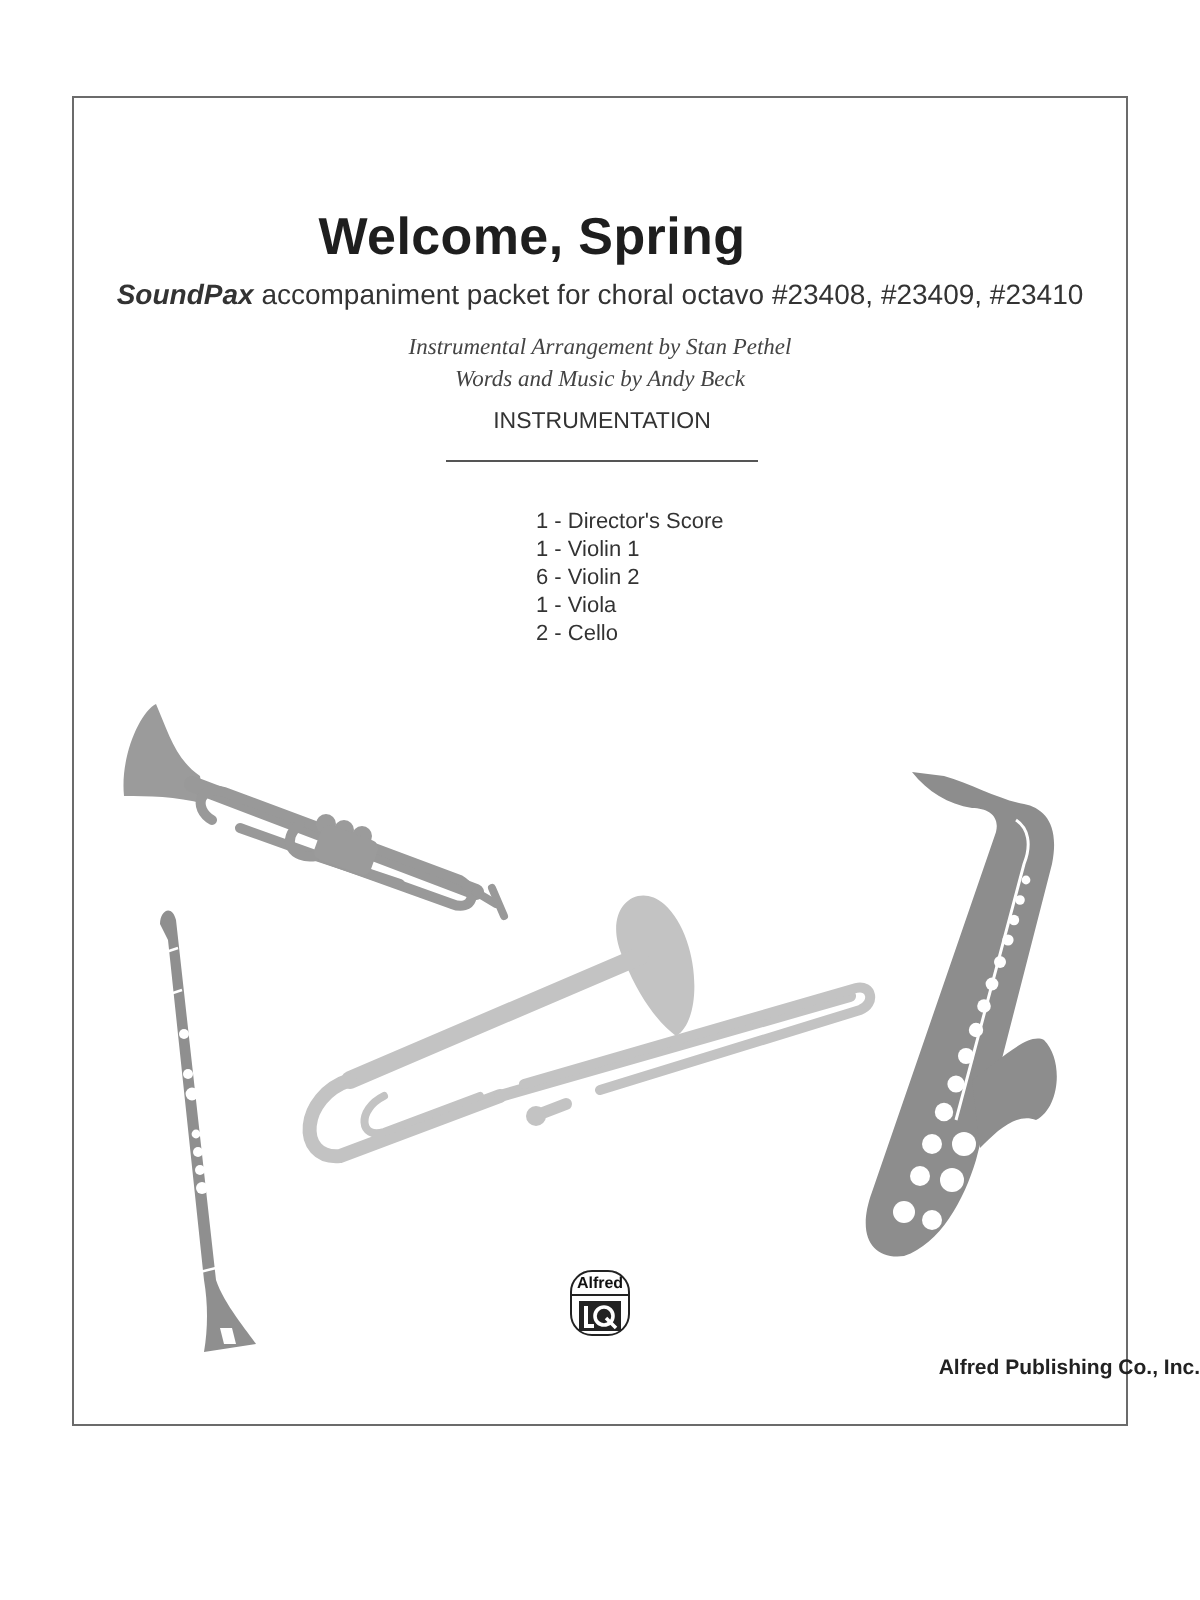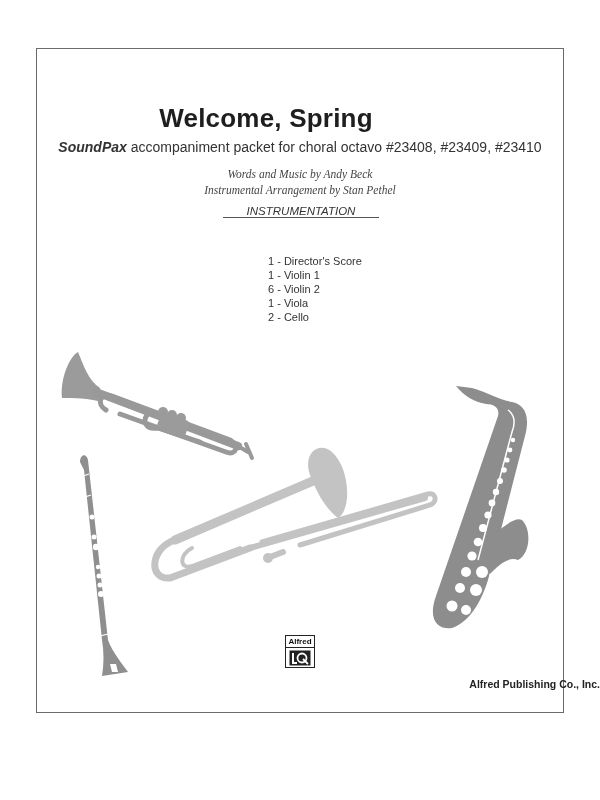--- a/index.html
+++ b/index.html
@@ -19,30 +19,30 @@
     }
     .subtitle .brand { font-weight: bold; font-style: italic; }
     .credits {
       position: absolute; left: 0; width: 600px; top: 166px; text-align: center;
       font-family: "Liberation Serif", serif; font-style: italic; font-size: 11.5px;
       color: #444; line-height: 16px;
     }
     .instr-heading {
       position: absolute; left: 223px; width: 156px; top: 205px; text-align: center;
       font-family: "Liberation Sans", sans-serif; font-size: 11.5px; color: #333;
-      border-bottom: 1px solid #555; padding-bottom: 0; font-style: italic;
+      border-bottom: 1px solid #555; padding-bottom: 13px;
     }
     .instr-list {
       position: absolute; left: 252px; top: 238px; margin: 16px; padding: 0; list-style: none;
       font-family: "Liberation Sans", sans-serif; font-size: 11px; color: #333; line-height: 14px;
     }
     .art { position: absolute; left: 0; top: 0; }
     .logo {
       position: absolute; left: 285px; top: 635px; width: 30px; height: 33px;
-      border: 1.5px solid #222; border-radius: 0; box-sizing: border-box; background: #fff;
+      border: 1.5px solid #222; border-radius: 11px; box-sizing: border-box; background: #fff;
     }
     .logo-top {
       height: 11px; border-bottom: 1px solid #222; text-align: center;
       font-family: "Liberation Sans", sans-serif; font-weight: bold; font-size: 8px;
       line-height: 11px; color: #111;
     }
     .logo-mark { height: 19px; display: flex; align-items: center; justify-content: center; }
     .publisher {
       position: absolute; left: 0; width: 600px; top: 678px; text-align: right;
       font-family: "Liberation Sans", sans-serif; font-weight: bold; font-size: 10.5px;
@@ -52,22 +52,22 @@
 </head>
 <body>
 
 <div class="frame"></div>
 
 <div class="title">Welcome, Spring</div>
 
 <div class="subtitle"><span class="brand">SoundPax</span><span> accompaniment packet for choral octavo #23408, #23409, #23410</span></div>
 
 <div class="credits">
+  <div>Instrumental Arrangement by Stan Pethel</div>
   <div>Words and Music by Andy Beck</div>
-  <div>Instrumental Arrangement by Stan Pethel</div>
 </div>
 
 <div class="instr-heading">INSTRUMENTATION</div>
 
 <ul class="instr-list">
   <li>1 - Director's Score</li>
   <li>1 - Violin 1</li>
   <li>6 - Violin 2</li>
   <li>1 - Viola</li>
   <li>2 - Cello</li>

